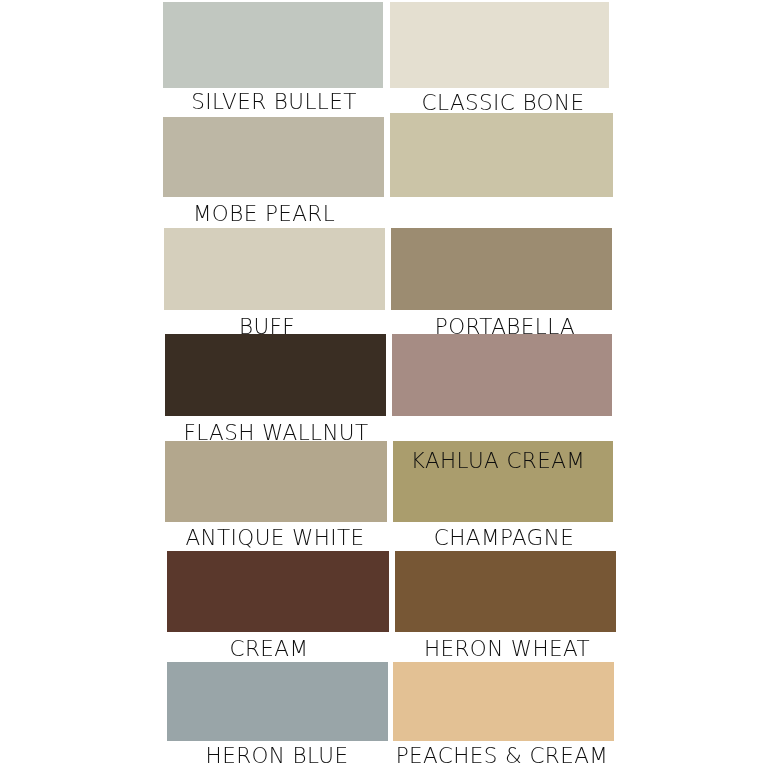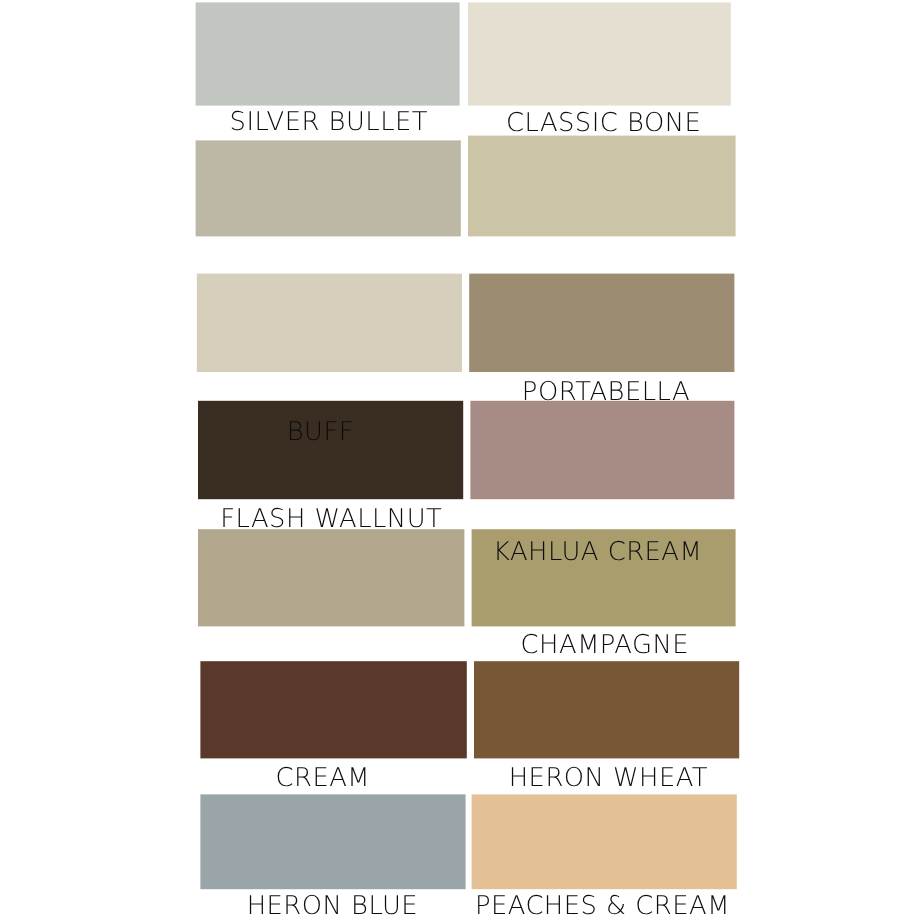--- a/index.html
+++ b/index.html
@@ -90,22 +90,24 @@
       <div class="swatch-chip" title="#775735" style="background: rgb(119, 87, 53);"></div>
     </div>
     <div class="swatch-cell" style="left: 167px; top: 662px; width: 221px; height: 79px;">
       <div class="swatch-chip" title="#99a5a8" style="background: rgb(153, 165, 168);"></div>
     </div>
     <div class="swatch-cell" style="left: 393px; top: 662px; width: 221px; height: 79px;">
       <div class="swatch-chip" title="#e3c194" style="background: rgb(227, 193, 148);"></div>
     </div>
     <div class="swatch-label" style="left: 274px; top: 91px; color: rgb(13, 13, 13);">SILVER BULLET</div>
     <div class="swatch-label" style="left: 503px; top: 92px; color: rgb(13, 13, 13);">CLASSIC BONE</div>
-    <div class="swatch-label" style="left: 267px; top: 316px; color: rgb(13, 13, 13); margin-top: 34px;">BUFF</div>
+    <div class="swatch-label" style="left: 264px; top: 203px; color: rgb(13, 13, 13);">MOBE PEARL</div>
+    <div class="swatch-label" style="left: 267px; top: 316px; color: rgb(13, 13, 13);">BUFF</div>
     <div class="swatch-label" style="left: 505px; top: 316px; color: rgb(13, 13, 13);">PORTABELLA</div>
     <div class="swatch-label" style="left: 276px; top: 422px; color: rgb(13, 13, 13);">FLASH WALLNUT</div>
     <div class="swatch-label" style="left: 498px; top: 422px; color: rgb(13, 13, 13); margin-top: 28px;">KAHLUA CREAM</div>
+    <div class="swatch-label" style="left: 275px; top: 527px; color: rgb(13, 13, 13);">ANTIQUE WHITE</div>
     <div class="swatch-label" style="left: 504px; top: 527px; color: rgb(13, 13, 13);">CHAMPAGNE</div>
     <div class="swatch-label" style="left: 269px; top: 638px; color: rgb(13, 13, 13);">CREAM</div>
     <div class="swatch-label" style="left: 507px; top: 638px; color: rgb(13, 13, 13);">HERON WHEAT</div>
     <div class="swatch-label" style="left: 277px; top: 745px; color: rgb(13, 13, 13);">HERON BLUE</div>
     <div class="swatch-label" style="left: 502px; top: 745px; color: rgb(13, 13, 13);">PEACHES &amp; CREAM</div>
   </div>
 
 </body></html>

